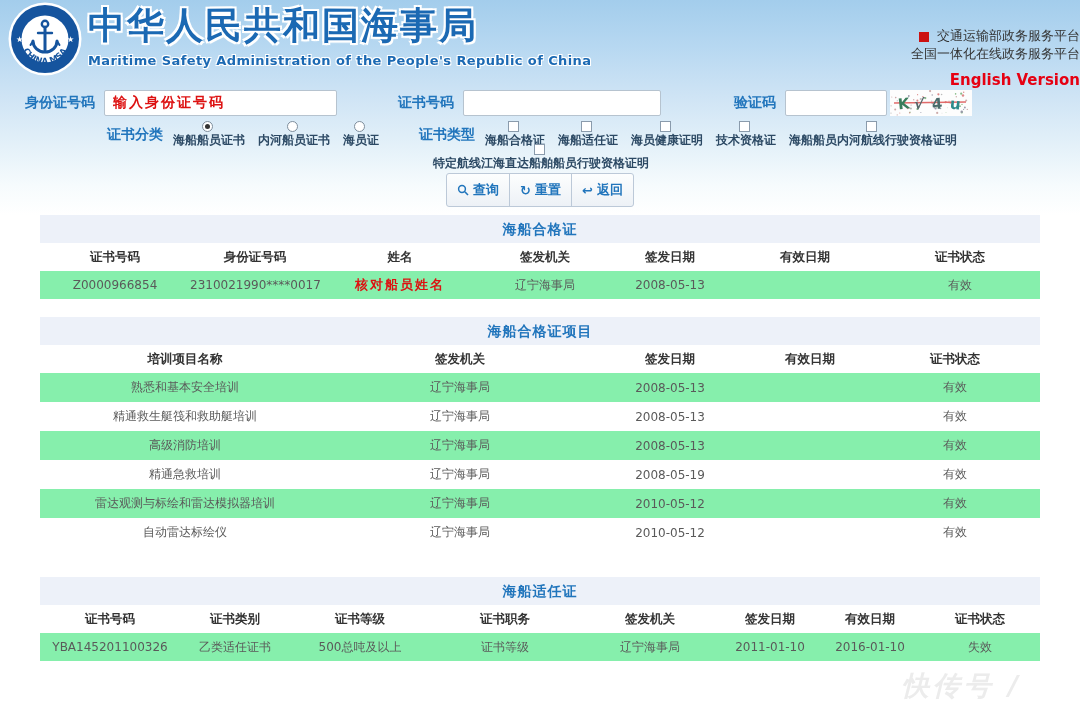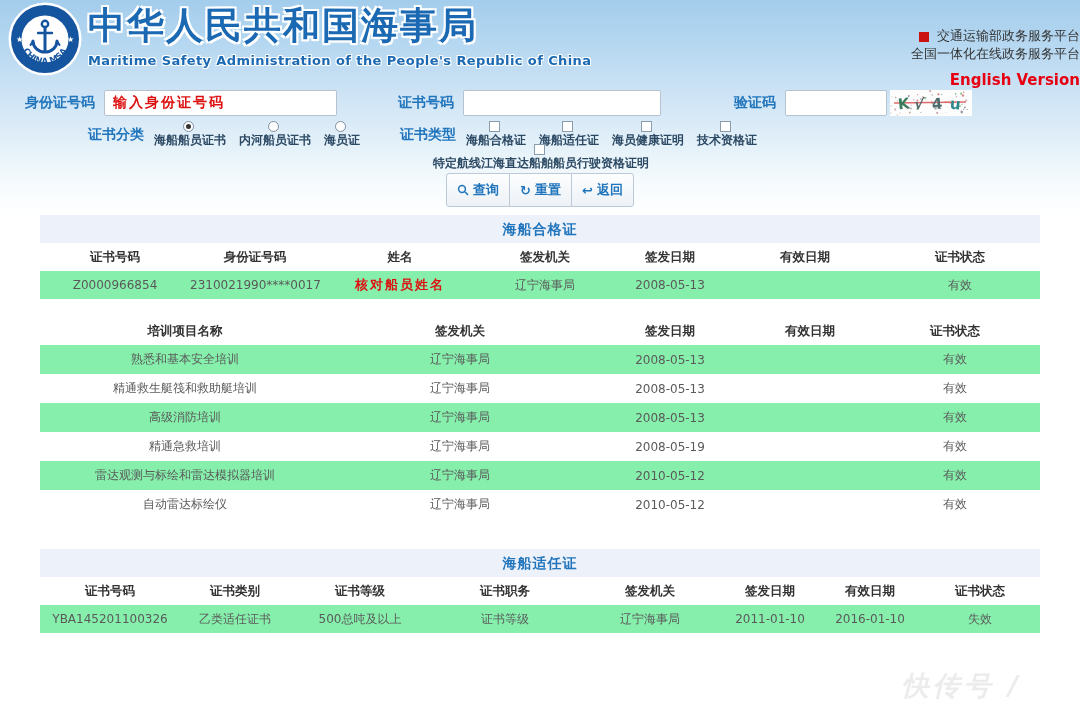--- a/index.html
+++ b/index.html
@@ -18,21 +18,21 @@
   .site-subtitle { margin-top:2px; font-size:13px; font-weight:bold; color:#1b69b3; letter-spacing:.4px;
     text-shadow:-1px -1px 0 #fff,1px -1px 0 #fff,-1px 1px 0 #fff,1px 1px 0 #fff; }
   .head-right { position:absolute; top:27px; right:0; text-align:right; }
   .plat-line { font-size:13px; color:#333; line-height:18px; font-weight:500; }
   .red-square { display:inline-block; width:10px; height:10px; background:#cc1111; margin-right:8px; vertical-align:middle; }
   .english-ver { margin-top:8px; font-size:15px; font-weight:bold; color:#e60012; cursor:pointer; }
 
   
   .form-row { position:absolute; left:0; width:100%; display:flex; align-items:center; }
   .row1 { top:89px; height:28px; }
-  .row2 { top:124px; height:22px; }
+  .row2 { top:124px; height:22px;padding-left:19px; }
   .row3 { top:148px; height:20px; }
   .rowBtns { top:177px; height:26px; justify-content:center; }
   .f-label { font-size:14px; font-weight:bold; color:#2175bc; white-space:nowrap; }
   .txt-input { height:26px; border:1px solid #b6c3cf; border-radius:2px; background:#fff;
     padding:0 8px; font-size:14px; color:#333; outline:none; }
   .red-script { color:#dd1111 !important; font-family:"DejaVu Serif","Liberation Serif",serif;
     font-weight:bold; letter-spacing:2px; }
   .captcha { width:82px; height:26px; margin-left:3px; cursor:pointer; background:#fefefe; }
 
   .opt-item { display:flex; align-items:center; margin-right:13px; cursor:pointer;flex-direction:column; }
@@ -214,20 +214,24 @@
             <span class="opt-label">海船适任证</span>
           </div>
           <div class="opt-item">
             <span class="checkbox"></span>
             <span class="opt-label">海员健康证明</span>
           </div>
           <div class="opt-item">
             <span class="checkbox"></span>
             <span class="opt-label">技术资格证</span>
           </div>
+          <div class="opt-item">
+            <span class="checkbox"></span>
+            <span class="opt-label">海船船员内河航线行驶资格证明</span>
+          </div>
         </div>
     </div>
 
     <div class="form-row row3">
       <div style="display:flex;margin-left:433px;" id="type-checks-2">
           <div class="opt-item">
             <span class="checkbox"></span>
             <span class="opt-label">特定航线江海直达船舶船员行驶资格证明</span>
           </div>
         </div>
@@ -273,20 +277,21 @@
             <div class="cell red-script">核对船员姓名</div>
             <div class="cell">辽宁海事局</div>
             <div class="cell">2008-05-13</div>
             <div class="cell"></div>
             <div class="cell">有效</div>
           </div>
         </div>
     </div>
 
     <div class="tbl">
+      <div class="tbl-title">海船合格证项目</div>
       <div class="tbl-head grid-t1">
           <div class="cell">培训项目名称</div>
           <div class="cell">签发机关</div>
           <div class="cell">签发日期</div>
           <div class="cell">有效日期</div>
           <div class="cell">证书状态</div>
         </div>
       <div class="tbl-body">
           <div class="tbl-row grid-t1 alt t2row">
             <div class="cell">熟悉和基本安全培训</div>

